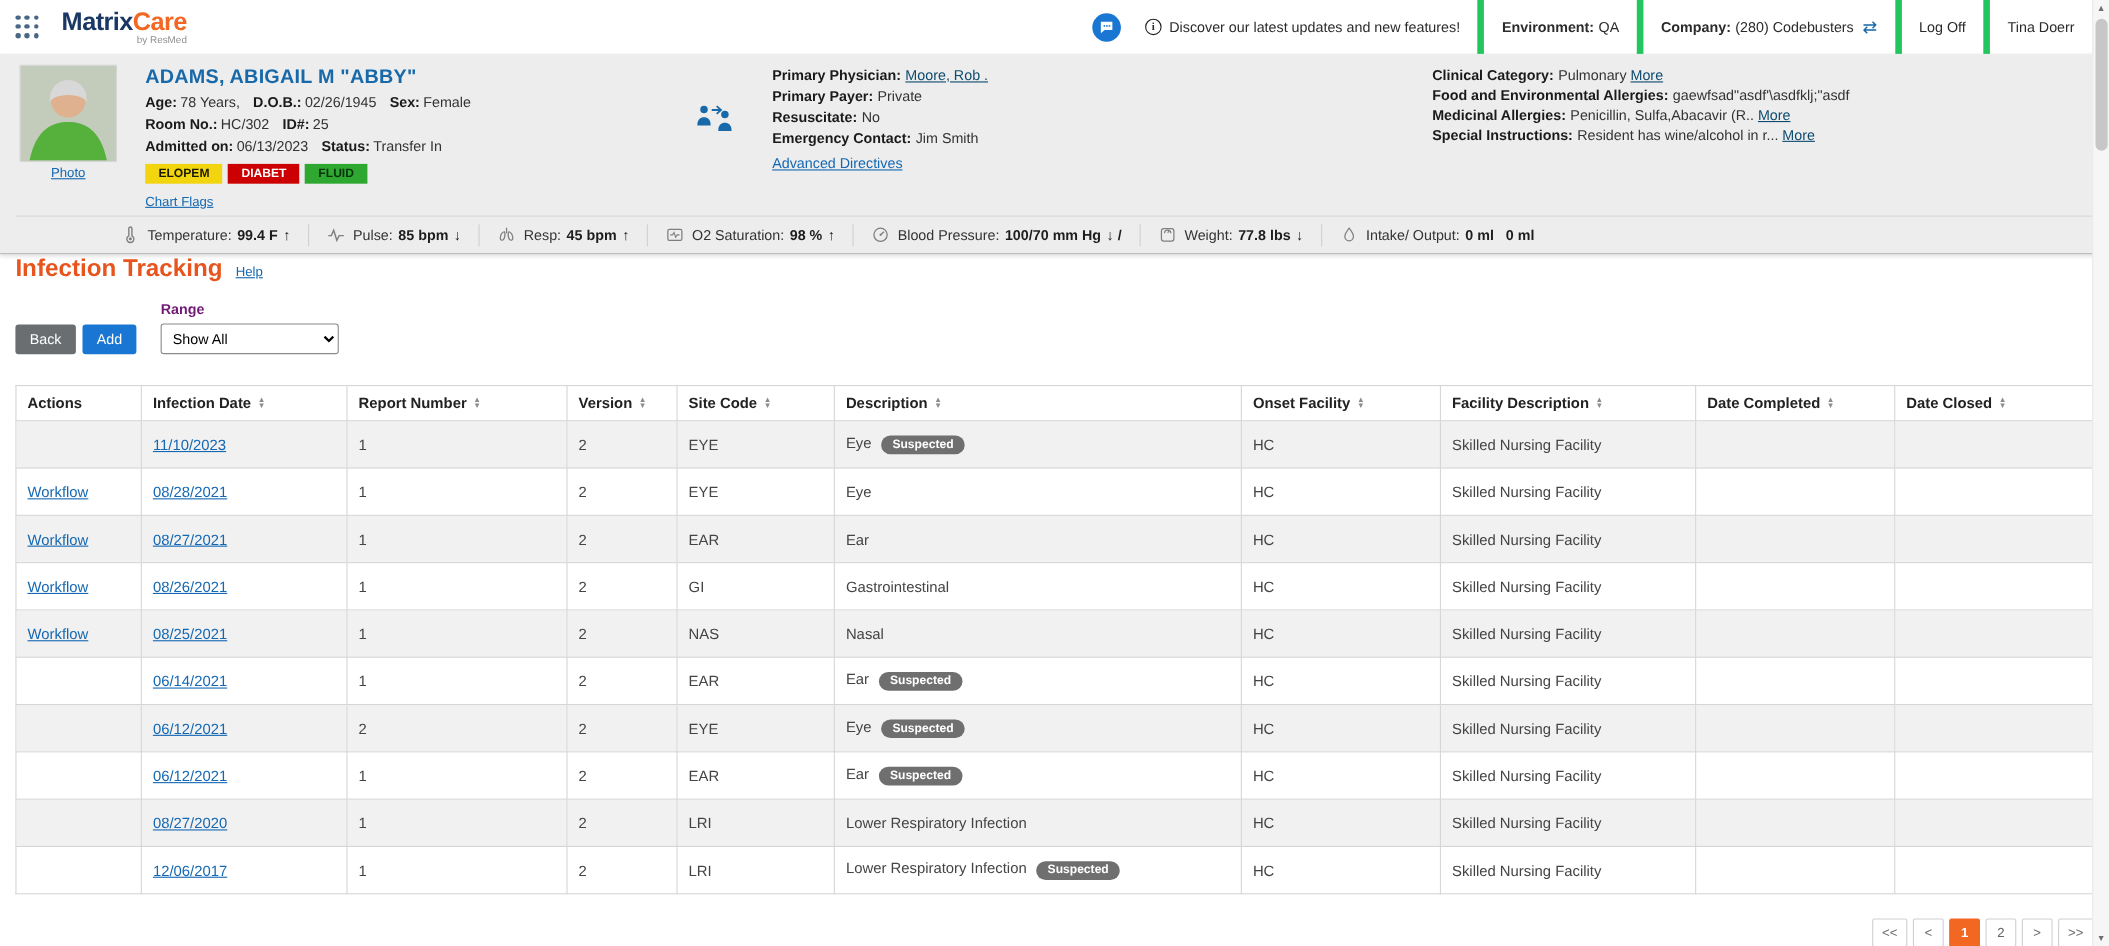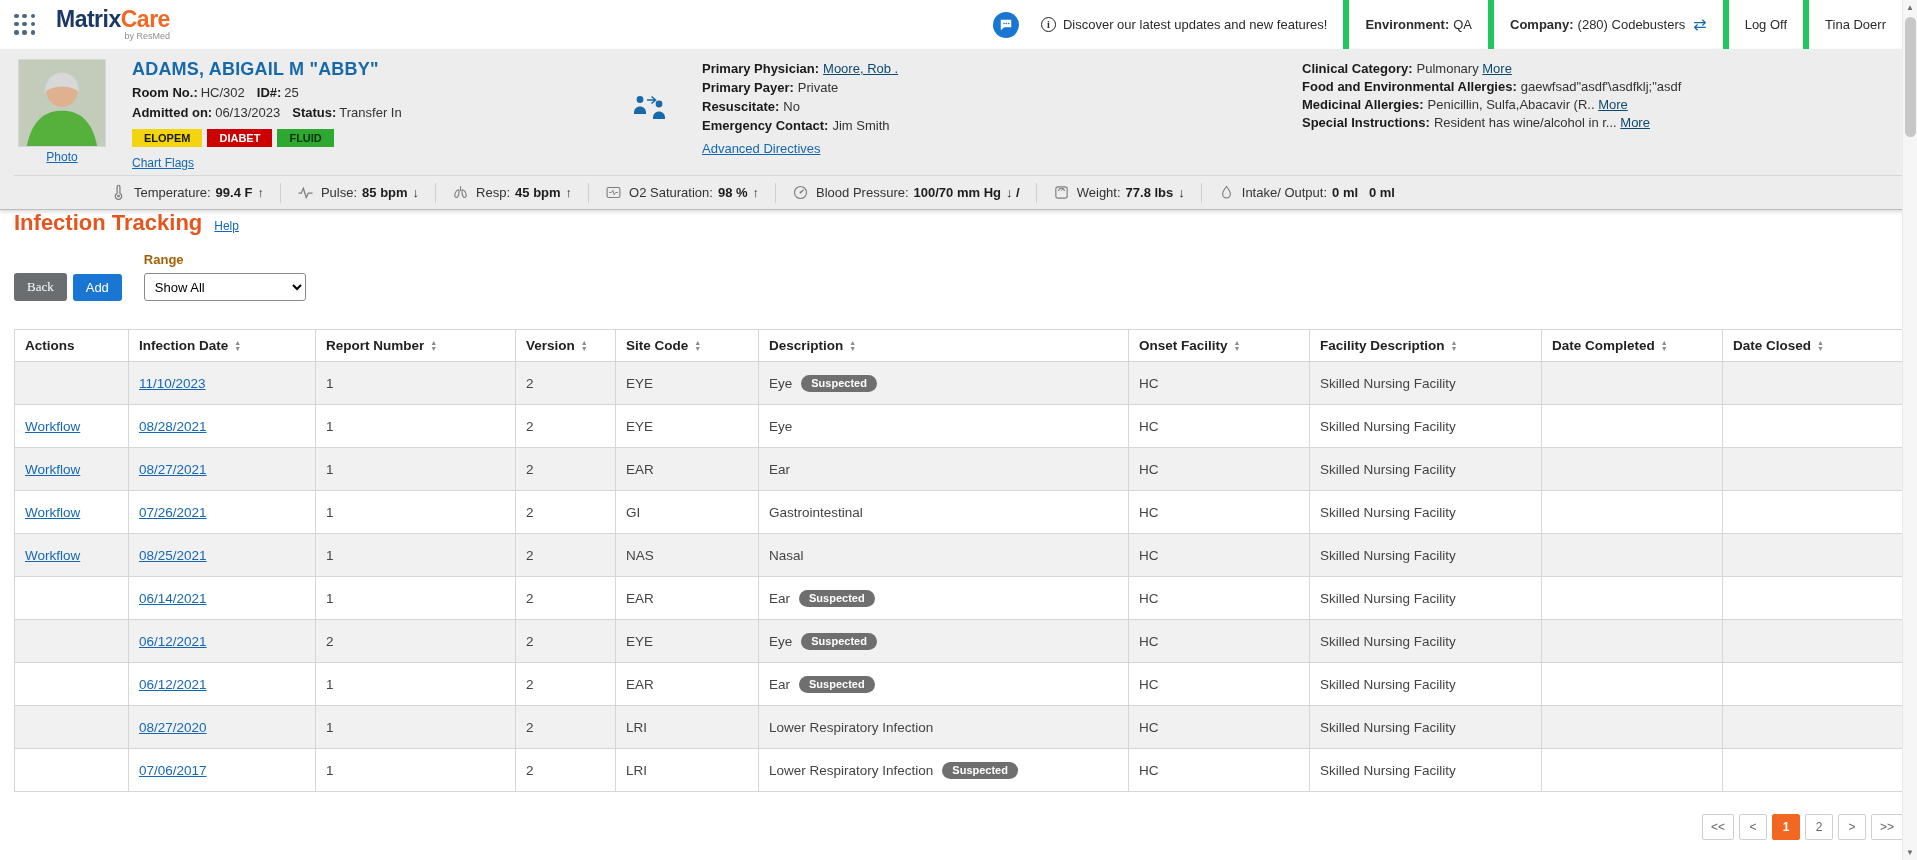--- a/index.html
+++ b/index.html
@@ -58,24 +58,24 @@
 .vvalue{font-weight:bold;color:#1d1d1d;white-space:pre;}
 .vtrend{font-weight:bold;margin-left:5px;color:#1d1d1d;}
 
 
 .main{padding:0 14px;}
 .page-title-row{display:flex;align-items:baseline;gap:12px;}
 .page-title{font-size:22px;font-weight:bold;color:#e8541d;}
 .help-link{font-size:12px;color:#1468b3;}
 .controls{margin-top:16px;display:flex;align-items:flex-end;gap:6px;}
 .btn{font-size:13px;color:#fff;border:none;border-radius:3px;padding:6px 13px;cursor:pointer;font-family:inherit;}
-.btn-back{background:#6a6e71;font-family:Liberation Serif, serif;}
+.btn-back{background:#6a6e71;}
 .btn-add{background:#1976d2;}
 .range-group{margin-left:16px;display:flex;flex-direction:column;}
-.range-label{font-size:13px;font-weight:bold;color:#a16207;margin-bottom:6px;}
+.range-label{font-size:13px;font-weight:bold;color:#701a75;margin-bottom:6px;}
 .range-select{width:162px;height:28px;font-size:13px;border:1px solid #8a8a8a;border-radius:3px;background:#fff;padding:0 6px;font-family:inherit;}
 
 
 table.grid{width:100%;border-collapse:collapse;margin-top:28px;font-size:13.5px;table-layout:fixed;}
 .grid th,.grid td{border:1px solid #d6d6d6;text-align:left;vertical-align:middle;overflow:hidden;}
 .grid th{padding:8px 10px;font-weight:bold;color:#222;background:#fff;}
 .grid td{padding:6px 10px;color:#444;height:43px;}
 .grid tr.stripe td{background:#f1f1f1;}
 .th-inner{display:flex;align-items:center;justify-content:flex-start;gap:6px;}
 .sorter{display:inline-flex;flex-direction:column;color:#8b8b8b;font-size:7px;cursor:pointer;}
@@ -149,20 +149,21 @@
         <rect width="88" height="88" fill="#c3cbba"></rect>
         <path d="M8 88 C14 58 30 52 44 52 C58 52 74 58 80 88 Z" fill="#55b03c"></path>
         <circle cx="44" cy="32" r="16" fill="#dfb18e"></circle>
         <path d="M27 30 a17 17 0 0 1 34 0 l1 6 a18 9 0 0 0 -36 0 z" fill="#d8d8d8"></path>
       </svg>
       <a class="photo-link">Photo</a>
     </div>
     <div class="pcol1">
       <span class="patient-name">ADAMS, ABIGAIL M "ABBY"</span>
       <div>
+          <div class="info-line"><b>Age:</b><span class="info-val">78 Years,</span><b>D.O.B.:</b><span class="info-val">02/26/1945</span><b>Sex:</b><span class="info-val">Female</span></div>
           <div class="info-line"><b>Room No.:</b><span class="info-val">HC/302</span><b>ID#:</b><span class="info-val">25</span></div>
           <div class="info-line"><b>Admitted on:</b><span class="info-val">06/13/2023</span><b>Status:</b><span class="info-val">Transfer In</span></div>
         </div>
       <div class="flags-row">
           <span class="flag" style="background: rgb(242, 213, 15); color: rgb(26, 26, 0);">ELOPEM</span>
           <span class="flag" style="background: rgb(204, 0, 0); color: rgb(255, 255, 255);">DIABET</span>
           <span class="flag" style="background: rgb(47, 168, 50); color: rgb(6, 51, 10);">FLUID</span>
         </div>
       <div><a class="chart-flags">Chart Flags</a></div>
     </div>
@@ -376,21 +377,21 @@
           <td>2</td>
           <td>EAR</td>
           <td><span>Ear</span></td>
           <td>HC</td>
           <td>Skilled Nursing Facility</td>
           <td></td>
           <td></td>
         </tr>
         <tr>
           <td><a class="tlink">Workflow</a></td>
-          <td><a class="tlink">07/26/2021</a></td>
+          <td><a class="tlink">08/26/2021</a></td>
           <td>1</td>
           <td>2</td>
           <td>GI</td>
           <td><span>Gastrointestinal</span></td>
           <td>HC</td>
           <td>Skilled Nursing Facility</td>
           <td></td>
           <td></td>
         </tr>
         <tr class="stripe">
@@ -448,21 +449,21 @@
           <td>2</td>
           <td>LRI</td>
           <td><span>Lower Respiratory Infection</span></td>
           <td>HC</td>
           <td>Skilled Nursing Facility</td>
           <td></td>
           <td></td>
         </tr>
         <tr>
           <td></td>
-          <td><a class="tlink">07/06/2017</a></td>
+          <td><a class="tlink">12/06/2017</a></td>
           <td>1</td>
           <td>2</td>
           <td>LRI</td>
           <td><span>Lower Respiratory Infection</span><span class="pill">Suspected</span></td>
           <td>HC</td>
           <td>Skilled Nursing Facility</td>
           <td></td>
           <td></td>
         </tr>
       </tbody>

